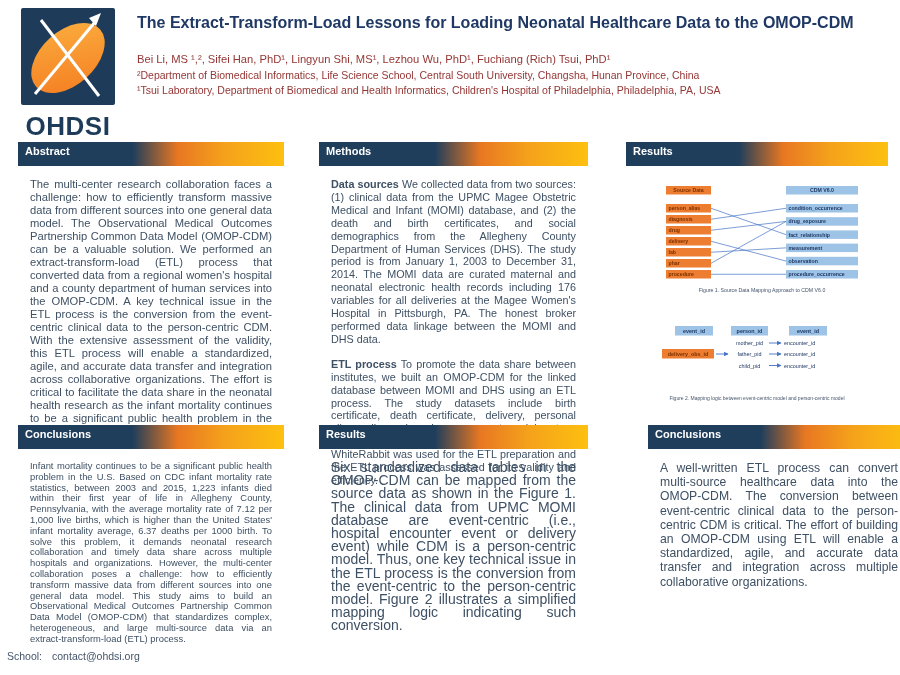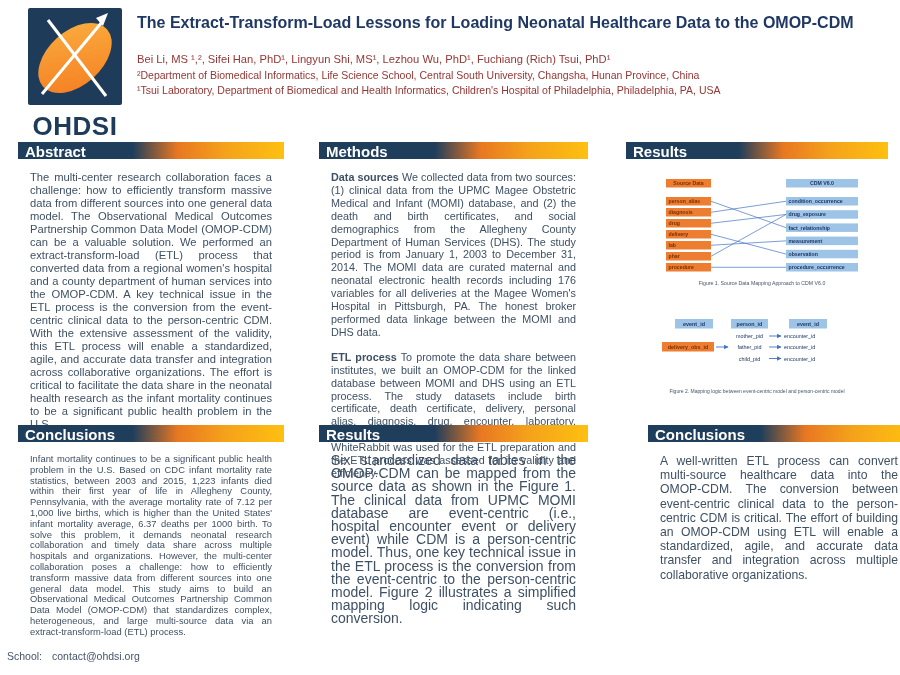--- a/index.html
+++ b/index.html
@@ -2,31 +2,31 @@
 <html><head>
 <meta charset="utf-8">
 <style>
   html,body{margin:0;padding:0;background:#888;}
   *{box-sizing:border-box;}
   .poster{
     position:relative;width:900px;height:675px;background:#ffffff;
     font-family:"Liberation Sans",sans-serif;overflow:hidden;margin:0 auto;
   }
   
-  .logo{position:absolute;left:28px;top:8px;width:94px;}
+  .logo{position:absolute;left:21px;top:8px;width:94px;}
   .logo-word{font-weight:bold;font-size:26px;letter-spacing:.5px;color:#1E3C59;text-align:center;margin-top:2px;}
   .head-text{position:absolute;left:137px;top:13px;width:756px;}
   .poster-title{margin:0 0 21px 0;font-size:16px;font-weight:bold;color:#1F3864;line-height:1.2;}
   .authors{margin:0 0 4px 0;font-size:11.2px;color:#943634;}
   .affil{margin:0 0 3px 0;font-size:10.5px;color:#943634;}
   
   .sec{position:absolute;}
   .sec-head{
-    height:17px;line-height:19px;padding-left:7px;margin-bottom:6px;
-    font-size:15px;font-weight:bold;color:#ffffff;
+    height:24px;line-height:19px;padding-left:7px;margin-bottom:6px;
+    font-size:11px;font-weight:bold;color:#ffffff;
     background:linear-gradient(to right,#1F3E5C 0%,#1F3E5C 43%,#E87722 60%,#F5A21B 78%,#FDC010 100%);
   }
   .body{margin:12px;color:#3E5064;text-align:justify;}
   .body.abstract{font-size:11.2px;line-height:13px;}
   .body.methods{font-size:10.8px;line-height:12.9px;}
   .body.methods b{color:#3E5064;}
   .body.background{font-size:9.4px;line-height:10.8px;}
   .body.resultsmid{font-size:14px;line-height:13.2px;}
   .body.conclusions{font-size:12.2px;line-height:14.2px;}
   #sec-abstract      {left:18px;  top:142px; width:266px;}

